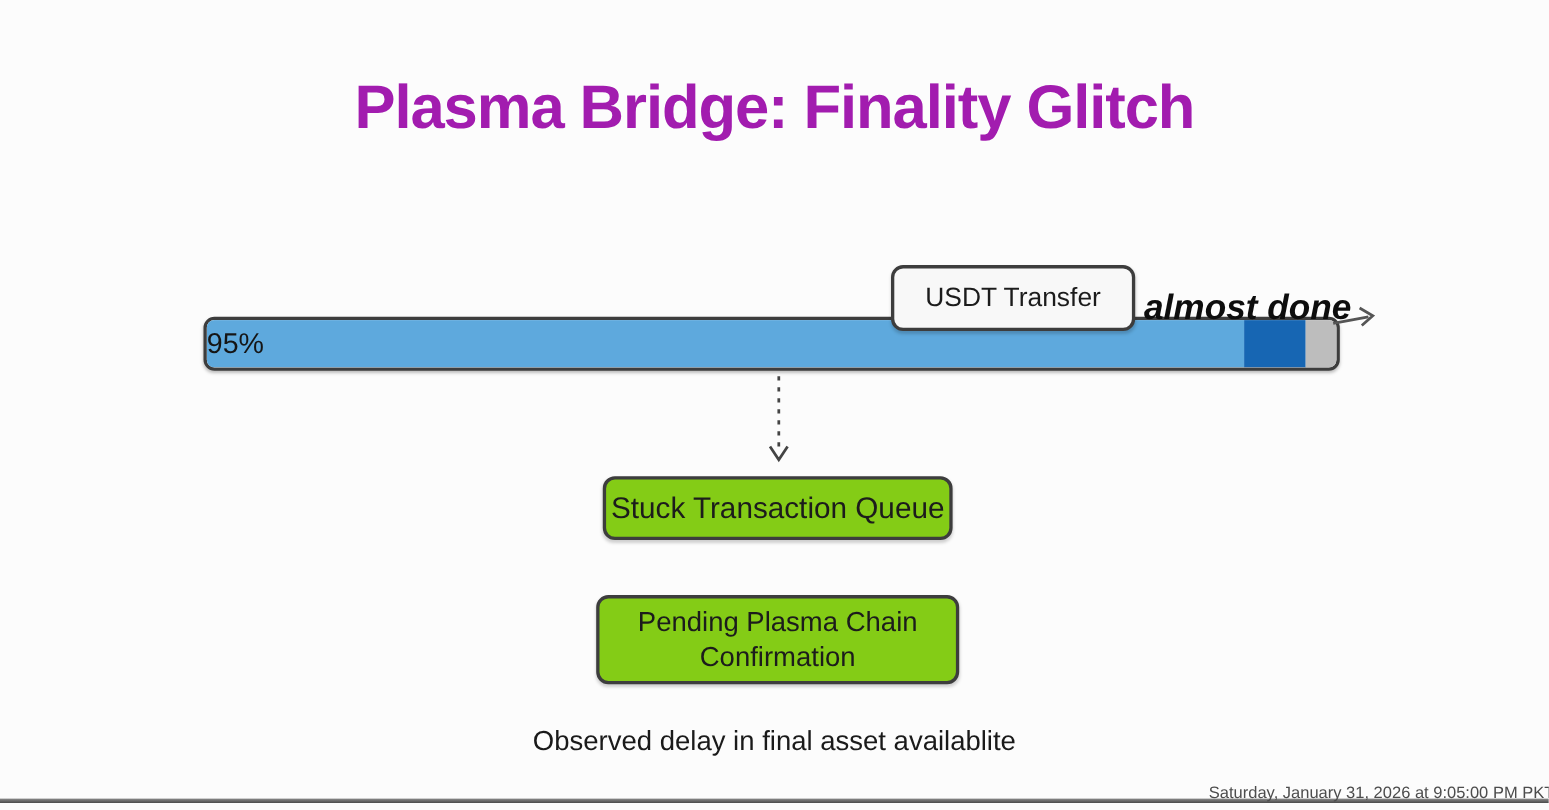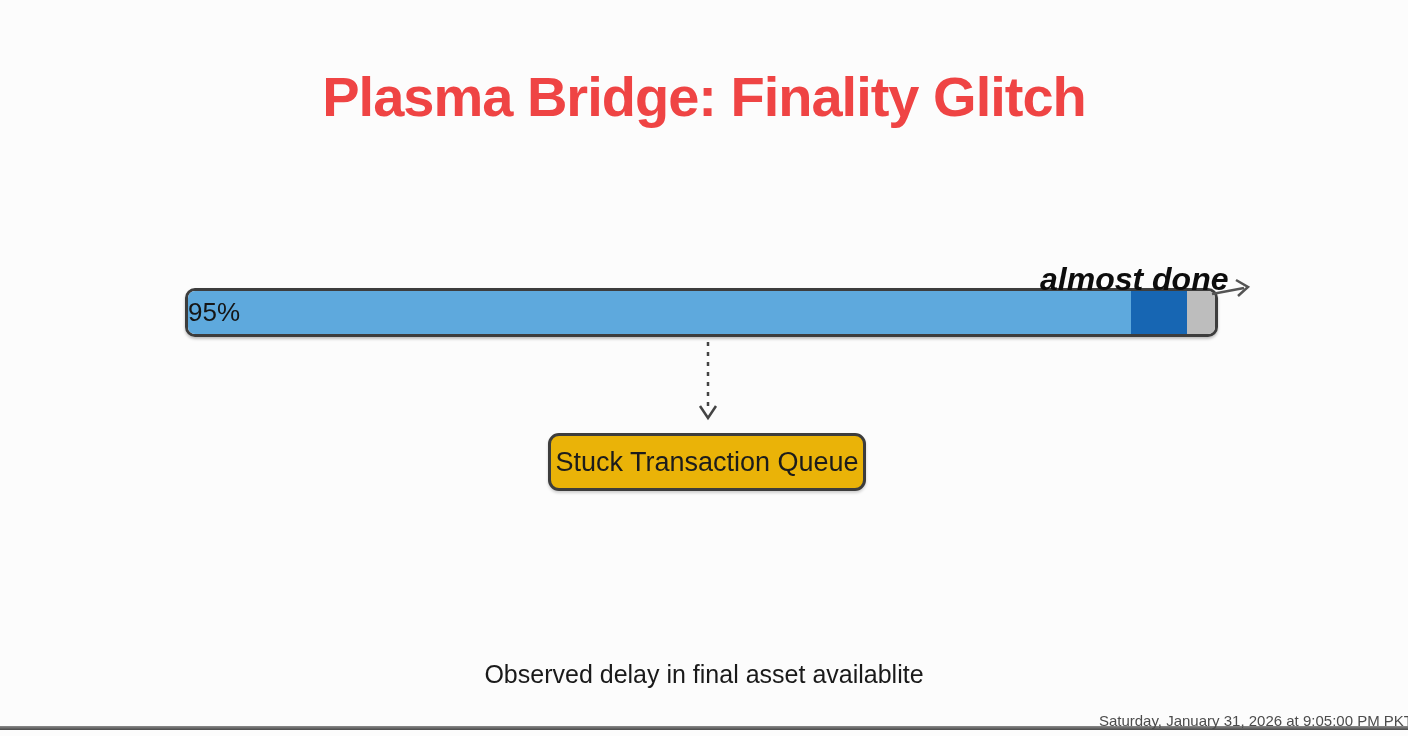--- a/index.html
+++ b/index.html
@@ -14,21 +14,21 @@
     position: absolute; inset: 0;
     width: 1408px; height: 736px;
   }
   .slide-title {
     position: absolute;
     left: 0; right: 0; top: 64px;
     text-align: center;
     font-size: 56px;
     font-weight: bold;
     letter-spacing: -1px;
-    color: #ef4444;
+    color: #a21caf;
   }
   .progress-bar {
     position: absolute;
     left: 185px; top: 288px;
     width: 1033px; height: 49px;
     border: 3px solid #3d3d3d;
     border-radius: 10px;
     box-sizing: border-box;
     display: flex;
     overflow: hidden;
@@ -40,21 +40,21 @@
     position: absolute;
     left: 188px; top: 297px;
     font-size: 26px;
     color: #151515;
     font-weight: 500;
     z-index: 3;
   }
   .callout-box {
     position: absolute;
     box-sizing: border-box;
-    background: #eab308;
+    background: #84cc16;
     border: 3px solid #3d3d3d;
     border-radius: 11px;
     display: flex;
     align-items: center;
     justify-content: center;
     text-align: center;
     color: #1c1c1c;
     box-shadow: 0 2px 3px rgba(0,0,0,0.18);
     z-index: 4;
   }
@@ -140,37 +140,43 @@
   <div class="slide-title">Plasma Bridge: Finality Glitch</div>
 
   <div class="progress-bar">
     <div class="progress-seg" style="width: 91.8%; background: rgb(94, 169, 221);"></div>
     <div class="progress-seg" style="width: 5.5%; background: rgb(23, 102, 179);"></div>
     <div class="progress-seg" style="width: 2.7%; background: rgb(189, 189, 189);"></div>
   </div>
 
   <div class="progress-label">95%</div>
 
+  <div class="callout-box usdt-box">
+    <span>USDT Transfer</span>
+  </div>
 
   <div class="almost-done">almost done</div>
 
   <svg class="end-arrow" width="44" height="22" viewBox="0 0 44 22">
     <line x1="2" y1="16" x2="34" y2="10" stroke="#555" stroke-width="2.5"></line>
     <path d="M26 2 L38 9 L28 18" fill="none" stroke="#555" stroke-width="2.5"></path>
   </svg>
 
   <svg class="dashed-arrow" width="28" height="84" viewBox="0 0 28 84">
     <line x1="14" y1="2" x2="14" y2="70" stroke="#444" stroke-width="2.5" stroke-dasharray="4 6"></line>
     <path d="M6 66 L14 78 L22 66" fill="none" stroke="#444" stroke-width="2.5"></path>
   </svg>
 
   <div class="callout-box stuck-box">
     <span>Stuck Transaction Queue</span>
   </div>
 
+  <div class="callout-box pending-box">
+    <span>Pending Plasma Chain Confirmation</span>
+  </div>
 
   <div class="caption">Observed delay in final asset availablite</div>
 
 
   <div class="timestamp">Saturday, January 31, 2026 at 9:05:00 PM PKT</div>
 
   <div class="bottom-rule"></div>
 
 </div>
 

